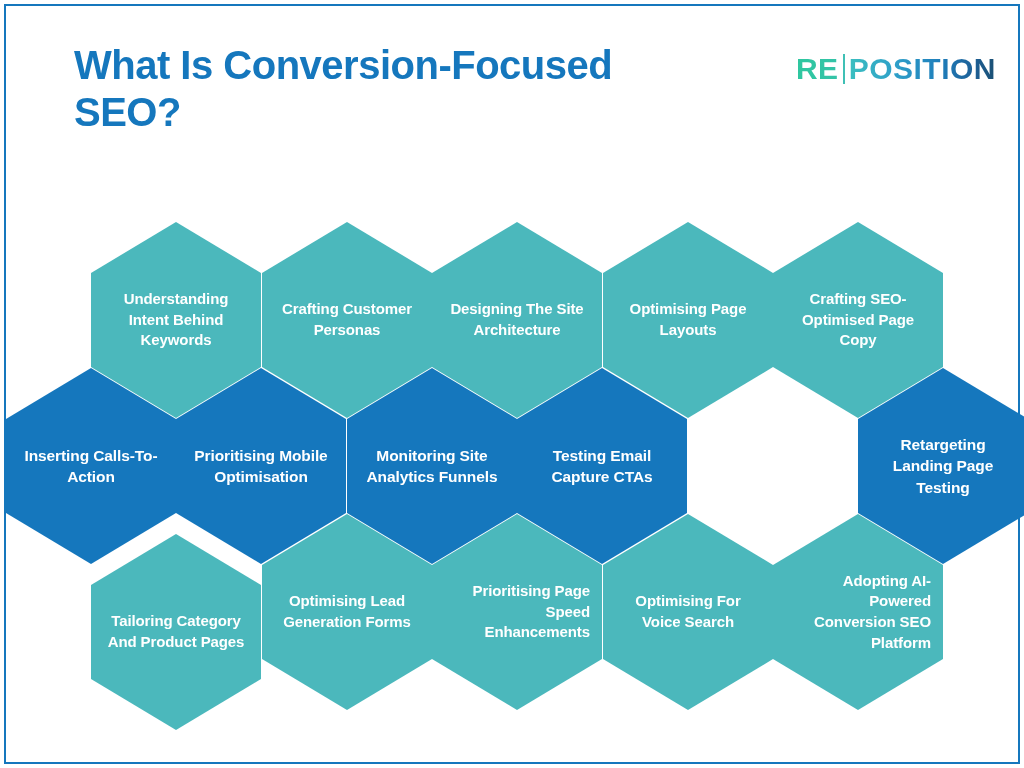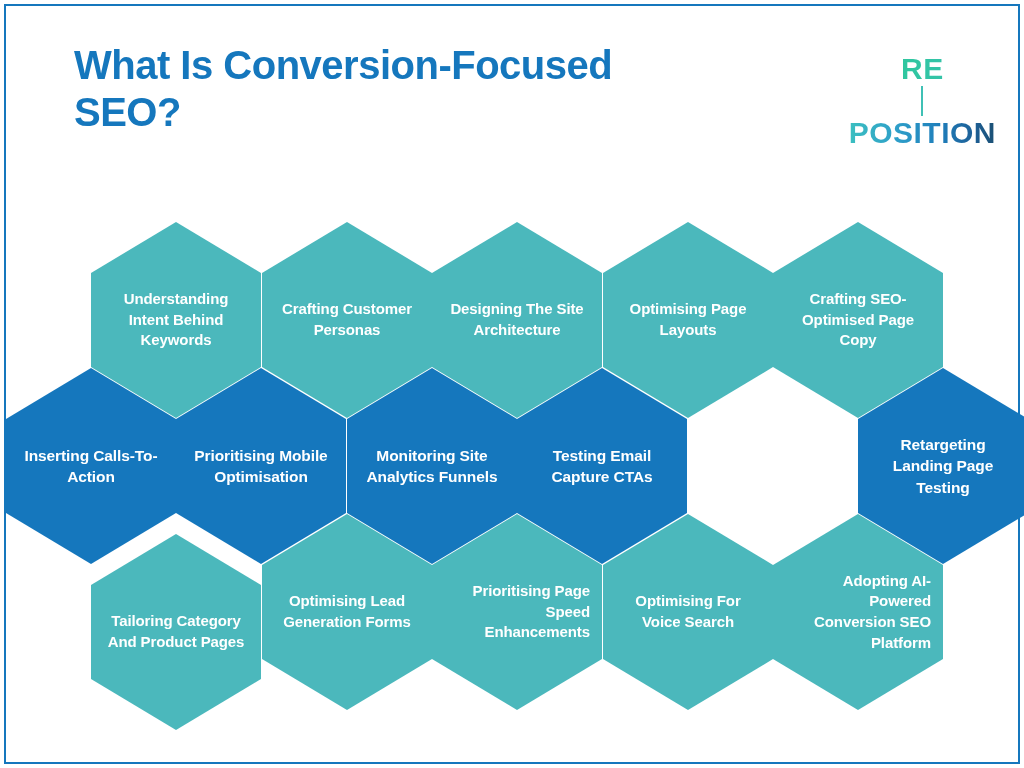--- a/index.html
+++ b/index.html
@@ -45,21 +45,20 @@
 
   
   #logo {
     position:absolute;
     right:28px; top:52px;
     display:flex;
     align-items:center;
     font-size:30px;
     font-weight:bold;
     letter-spacing:0.5px;
-    flex-direction:column;
   }
   .logo-re {
     background:linear-gradient(90deg,#2fc79f 0%,#34c3a8 100%);
     -webkit-background-clip:text;
     background-clip:text;
     color:transparent;
   }
   .logo-bar {
     display:inline-block;
     width:2px; height:30px;

